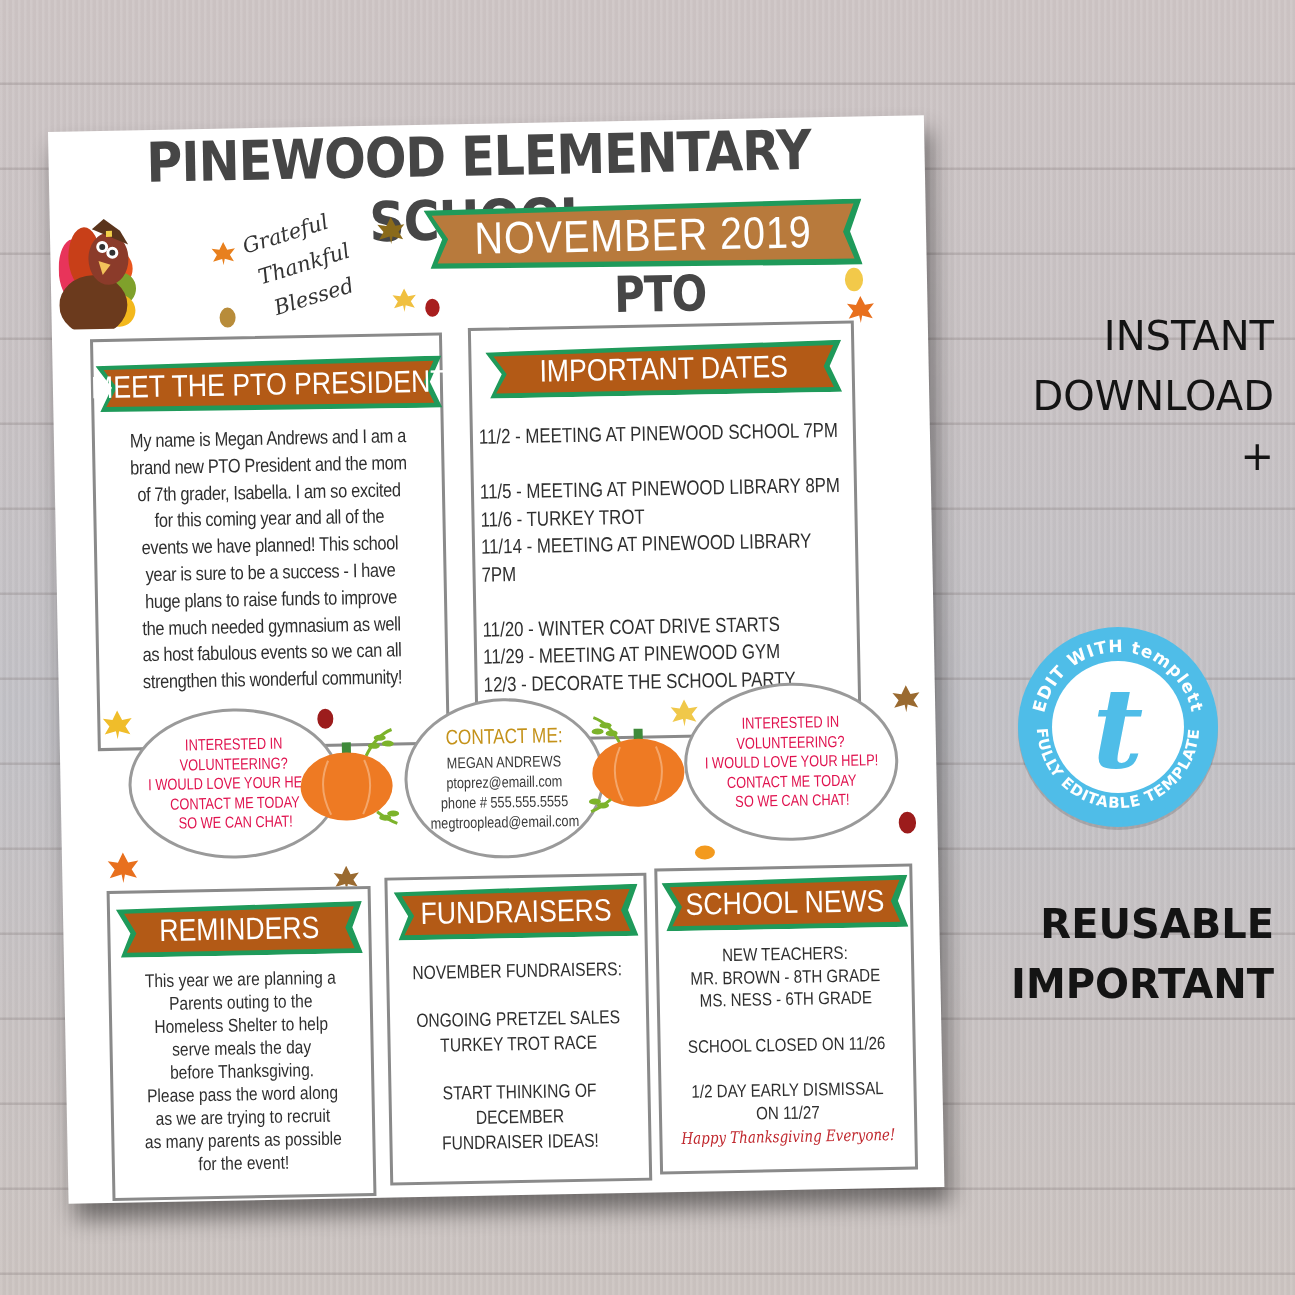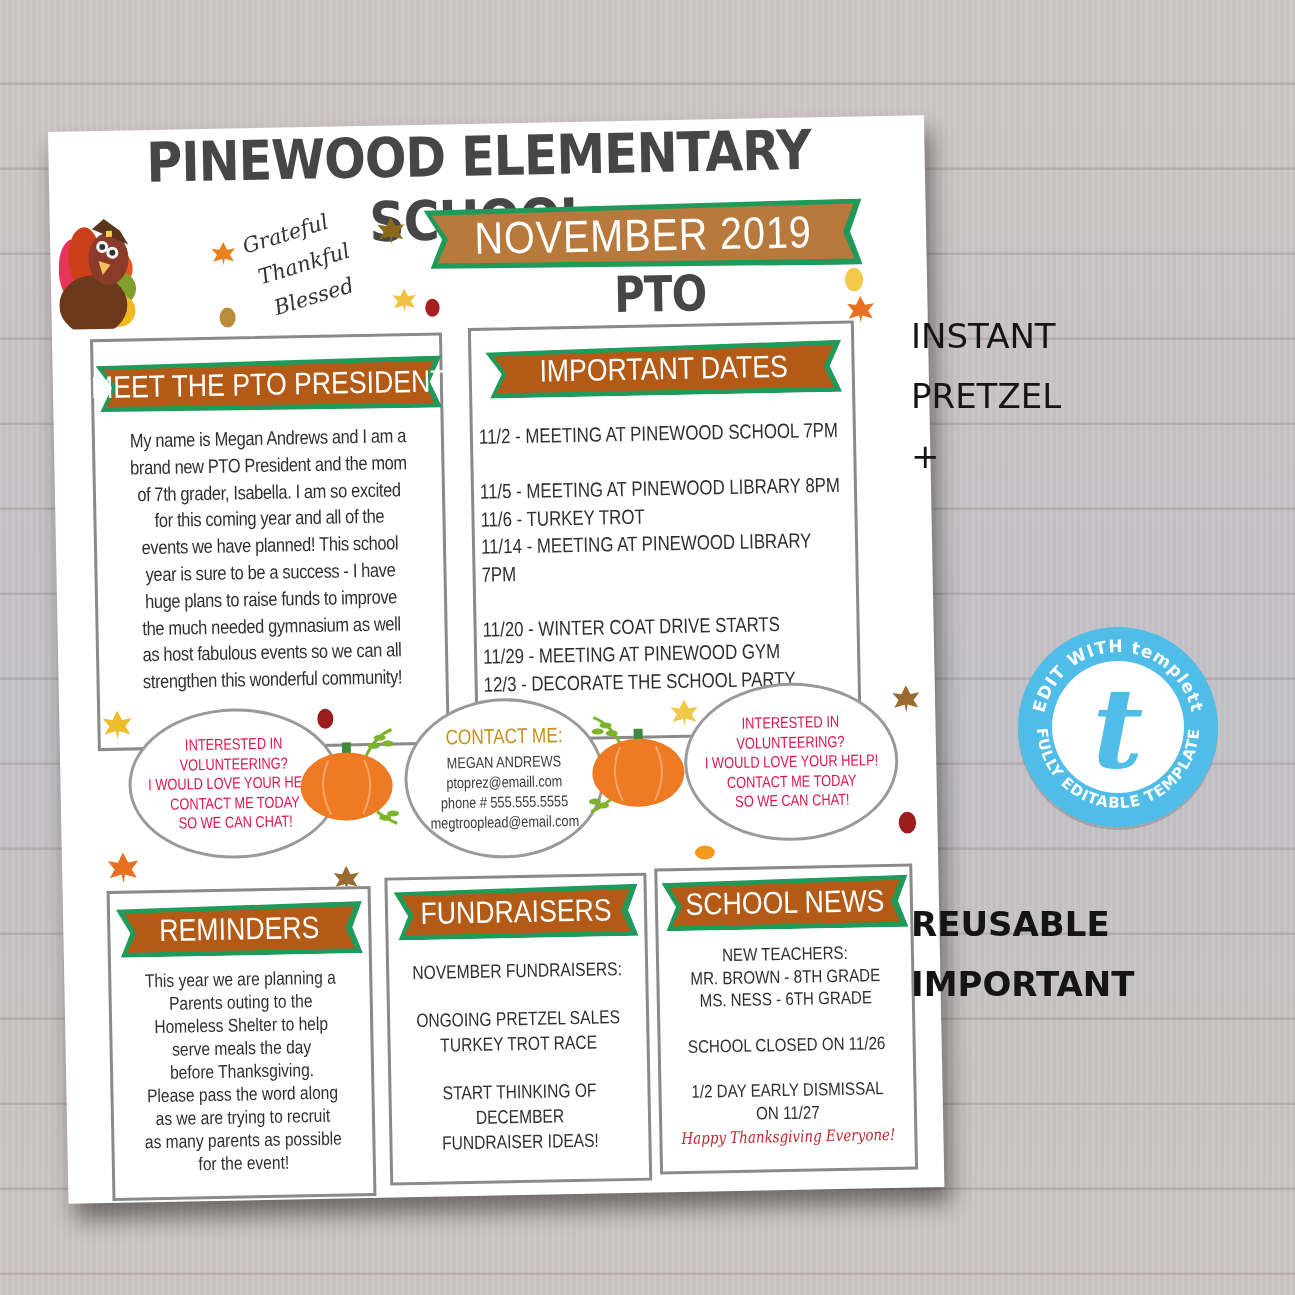--- a/index.html
+++ b/index.html
@@ -117,23 +117,23 @@
   .box-news .box-ribbon { left: 4px; top: 8px; width: 246px; }
   .box-news .box-body { top: 74px; font-size: 18px; line-height: 22.5px; transform: scaleX(0.84); left: -14px; right: -14px; }
   .body-gap { height: 23px; }
   .thanks {
     font-family: "DejaVu Serif", serif; font-style: italic;
     color: #c0272d; font-size: 16px; margin-top: 2px; white-space: nowrap;
   }
 
   
   .promo {
-    position: absolute; left: 911px; width: 300px; text-align: left;
+    position: absolute; left: 974px; width: 300px; text-align: right;
     font-family: "DejaVu Sans", sans-serif; color: #141414;
-    font-size: 34px; line-height: 60px;
+    font-size: 40px; line-height: 60px;
   }
   .promo-top { top: 306px; }
   .promo-bottom { top: 894px; font-weight: bold; }
   .badge { position: absolute; left: 1013px; top: 622px; width: 210px; height: 210px; }
 </style>
 </head>
 <body>
 
 <div class="sheet">
 
@@ -369,21 +369,21 @@
       <div class="body-gap"></div>
       <div>1/2 DAY EARLY DISMISSAL</div>
       <div>ON 11/27</div>
       <div class="thanks">Happy Thanksgiving Everyone!</div>
     </div>
   </div>
 </div>
 
 <div class="promo promo-top">
   <div>INSTANT</div>
-  <div>PRETZEL</div>
+  <div>DOWNLOAD</div>
   <div>+</div>
 </div>
 
 <svg class="badge" viewBox="0 0 210 210">
   <defs>
     <path id="arcTop" d="M 30 105 A 75 75 0 0 1 180 105"></path>
     <path id="arcBot" d="M 24 105 A 81 81 0 0 0 186 105"></path>
   </defs>
   <circle cx="105" cy="108" r="100" fill="rgba(0,0,0,0.15)"></circle>
   <circle cx="105" cy="105" r="100" fill="#4fbde8"></circle>

